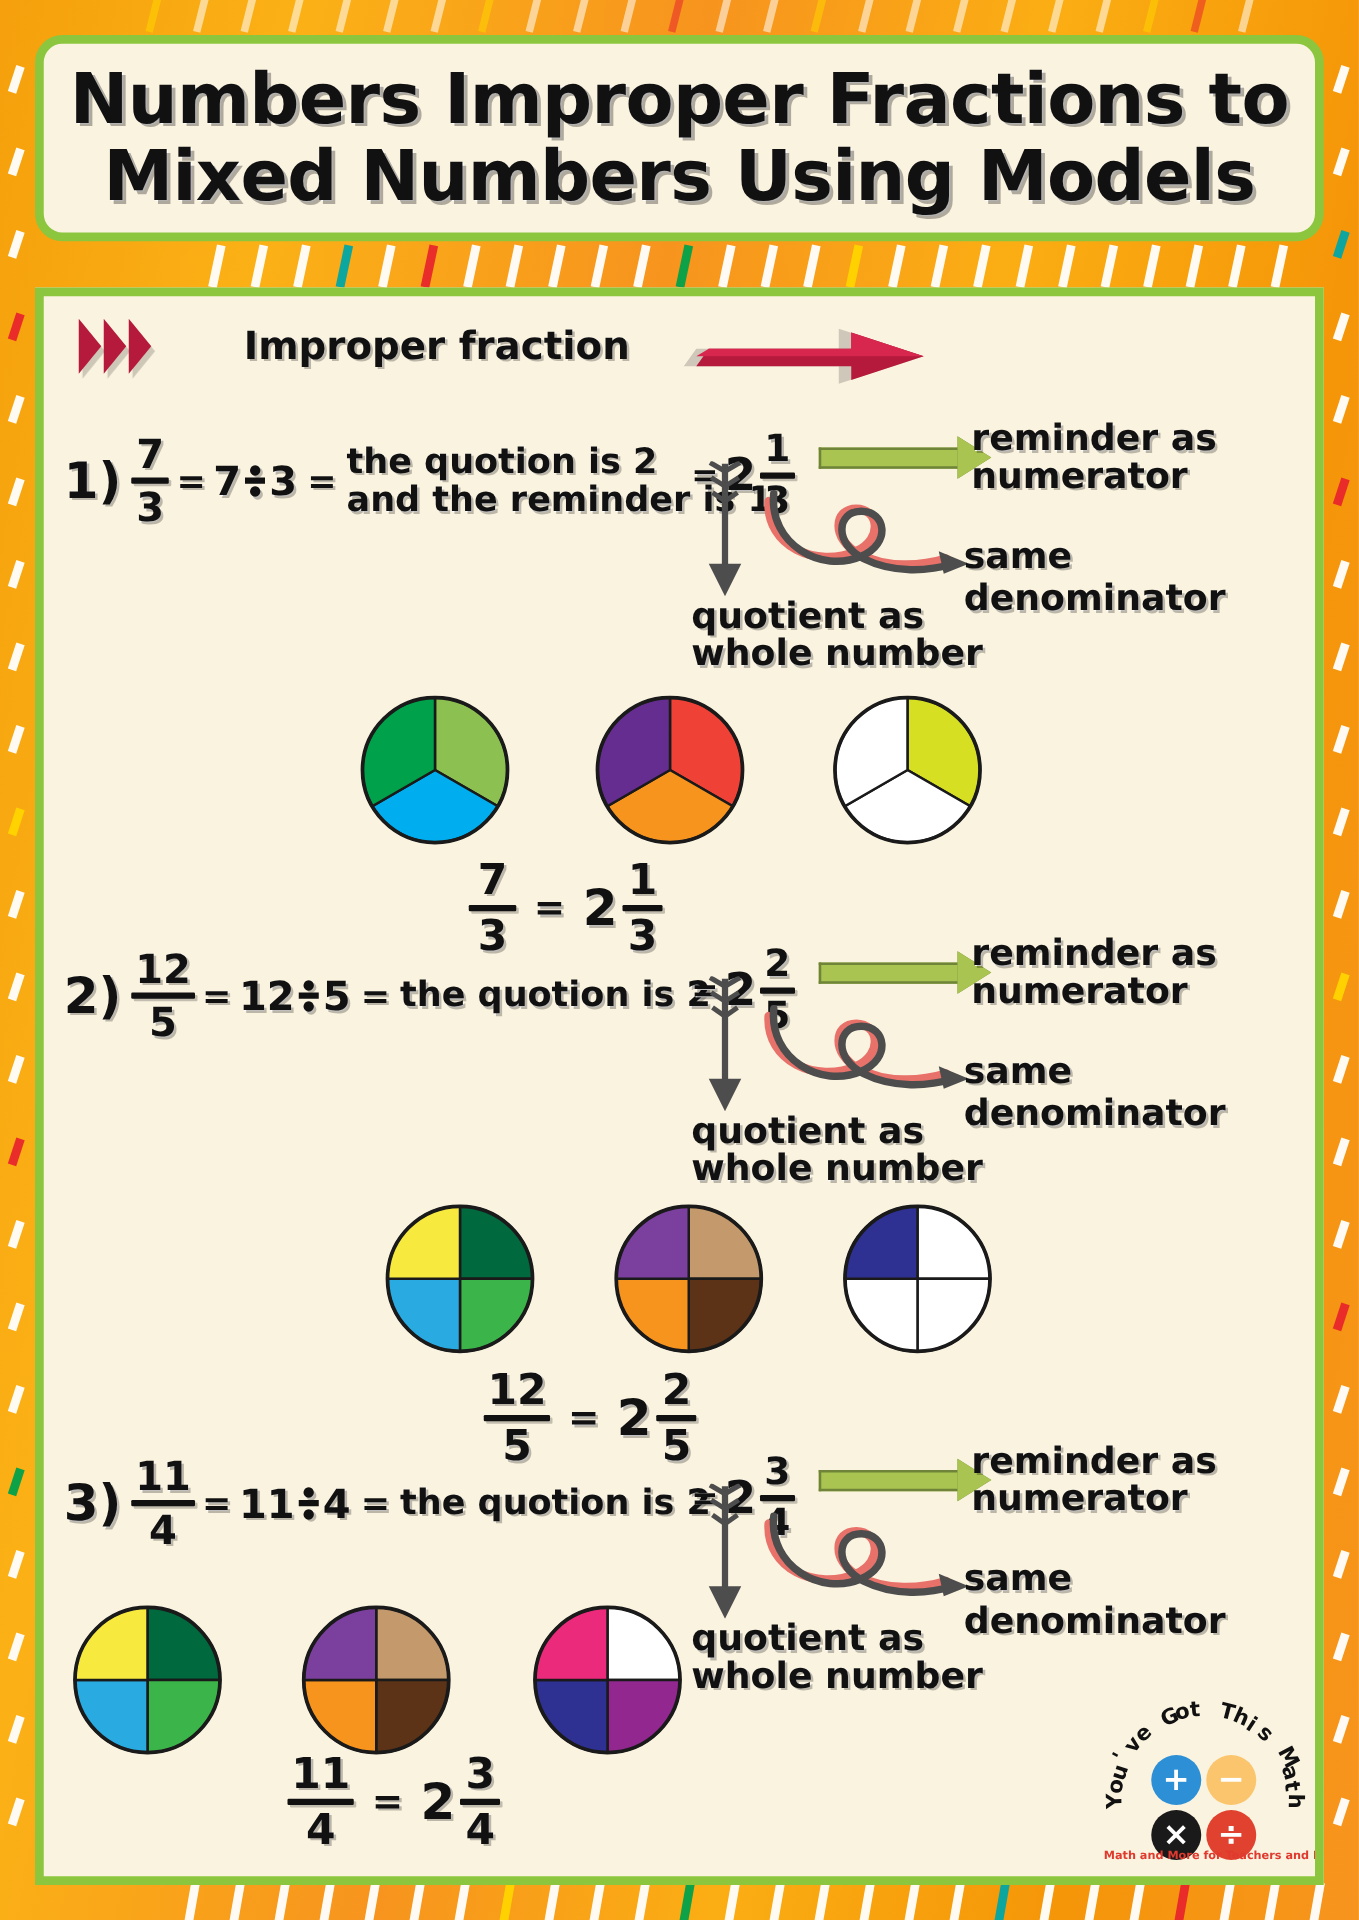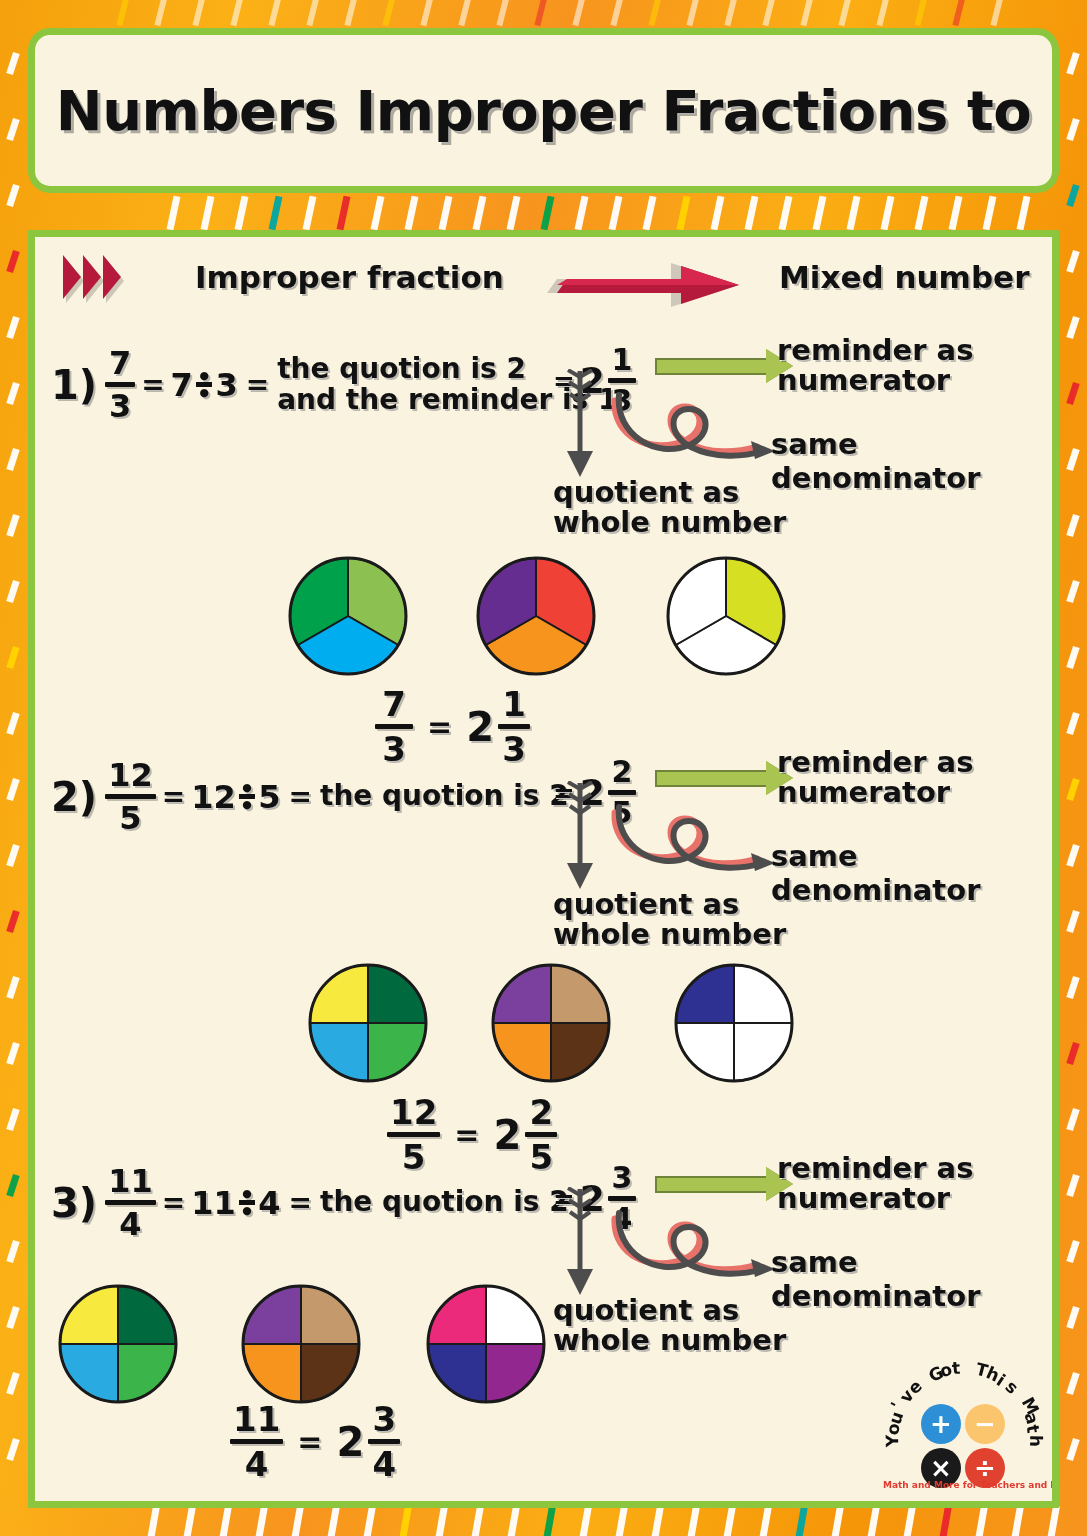--- a/index.html
+++ b/index.html
@@ -263,41 +263,41 @@
       <div class="dash" style="left: 870px; top: 1506px; width: 7px; height: 34px; background: rgb(255, 255, 255); transform: rotate(10deg); opacity: 0.95;"></div>
       <div class="dash" style="left: 906px; top: 1506px; width: 7px; height: 34px; background: rgb(255, 255, 255); transform: rotate(10deg); opacity: 0.95;"></div>
       <div class="dash" style="left: 942px; top: 1506px; width: 7px; height: 34px; background: rgb(232, 38, 43); transform: rotate(10deg); opacity: 0.95;"></div>
       <div class="dash" style="left: 978px; top: 1506px; width: 7px; height: 34px; background: rgb(255, 255, 255); transform: rotate(10deg); opacity: 0.95;"></div>
       <div class="dash" style="left: 1014px; top: 1506px; width: 7px; height: 34px; background: rgb(255, 255, 255); transform: rotate(10deg); opacity: 0.95;"></div>
       <div class="dash" style="left: 1050px; top: 1506px; width: 7px; height: 34px; background: rgb(255, 255, 255); transform: rotate(10deg); opacity: 0.95;"></div>
     </div>
 
   <div class="title-panel">
     <div class="title-line l1">Numbers Improper Fractions to</div>
+    <div class="title-line l2">Mixed Numbers Using Models</div>
   </div>
 
   <div class="body-panel">
 
     <div class="hdr" style="left:28px; top:18px;">
       <div class="chevrons">
         <div class="chev"></div>
         <div class="chev"></div>
         <div class="chev"></div>
       </div>
     </div>
     <div class="hdr txt hdr-label" style="left:160px; top:22px;">Improper fraction</div>
 
     <div class="hdr" style="left:508px; top:22px;">
       <svg width="200" height="52" viewBox="0 0 200 52">
         <path d="M4 34 L14 20 L128 20 L128 4 L196 26 L128 48 L128 34 Z" fill="#CFC8BA"></path>
         <path d="M14 34 L24 20 L138 20 L138 7 L196 26 L138 45 L138 34 Z" fill="#B51A3C"></path>
         <path d="M14 26 L24 20 L138 20 L138 7 L196 26 L138 26 Z" fill="#D8274F"></path>
       </svg>
     </div>
-    <div class="hdr txt hdr-label" style="left:744px; top:22px;">Mixed number</div>
 
     <div id="rows">
         <div class="eqrow" style="left: 16px; top: 110px;">
           <span class="txt" style="font-size: 40px; margin-right: 8px;">1)</span>
           <span class="frac txt" style="font-size: 32px;">
             <span class="num">7</span>
             <span class="bar" style="min-width: 30px;"></span>
             <span class="den">3</span>
           </span>
           <span class="txt" style="font-size: 28px; margin: 0px 6px;">=</span>

